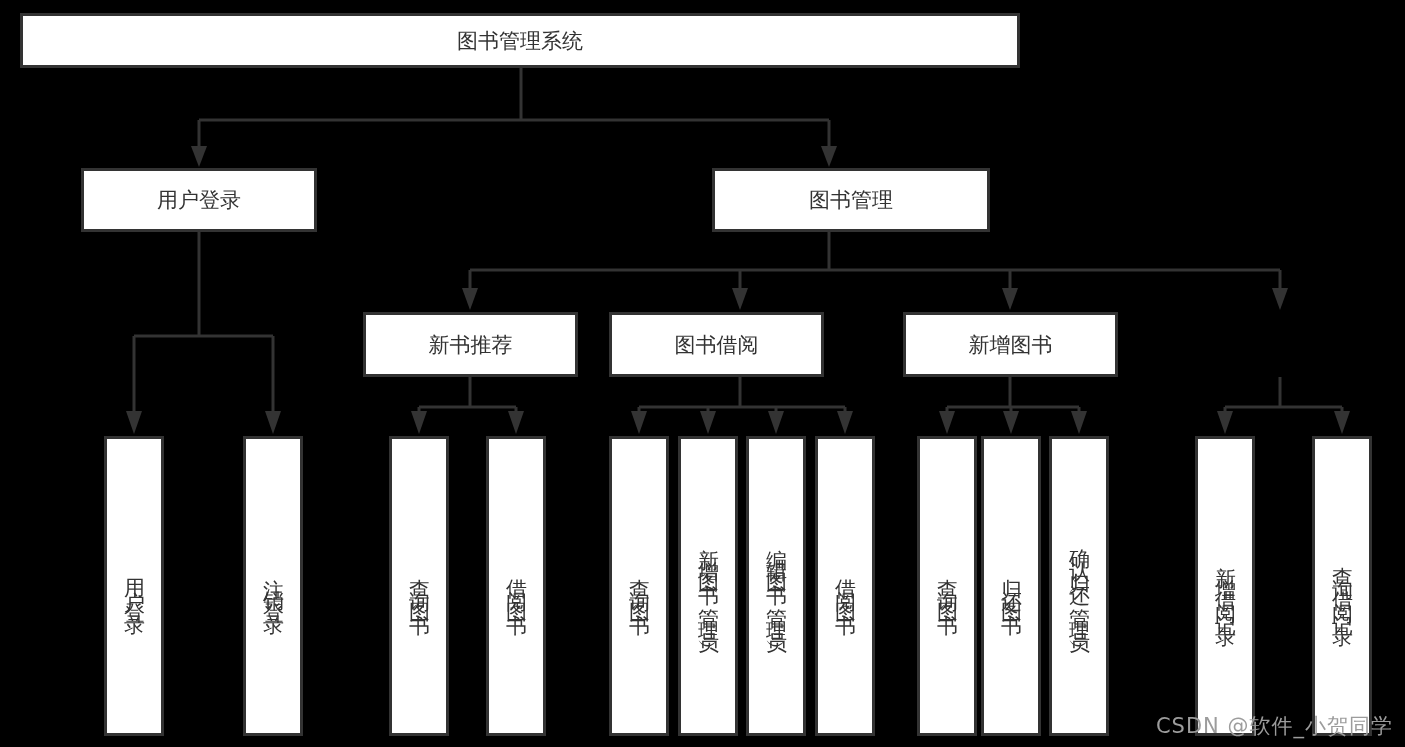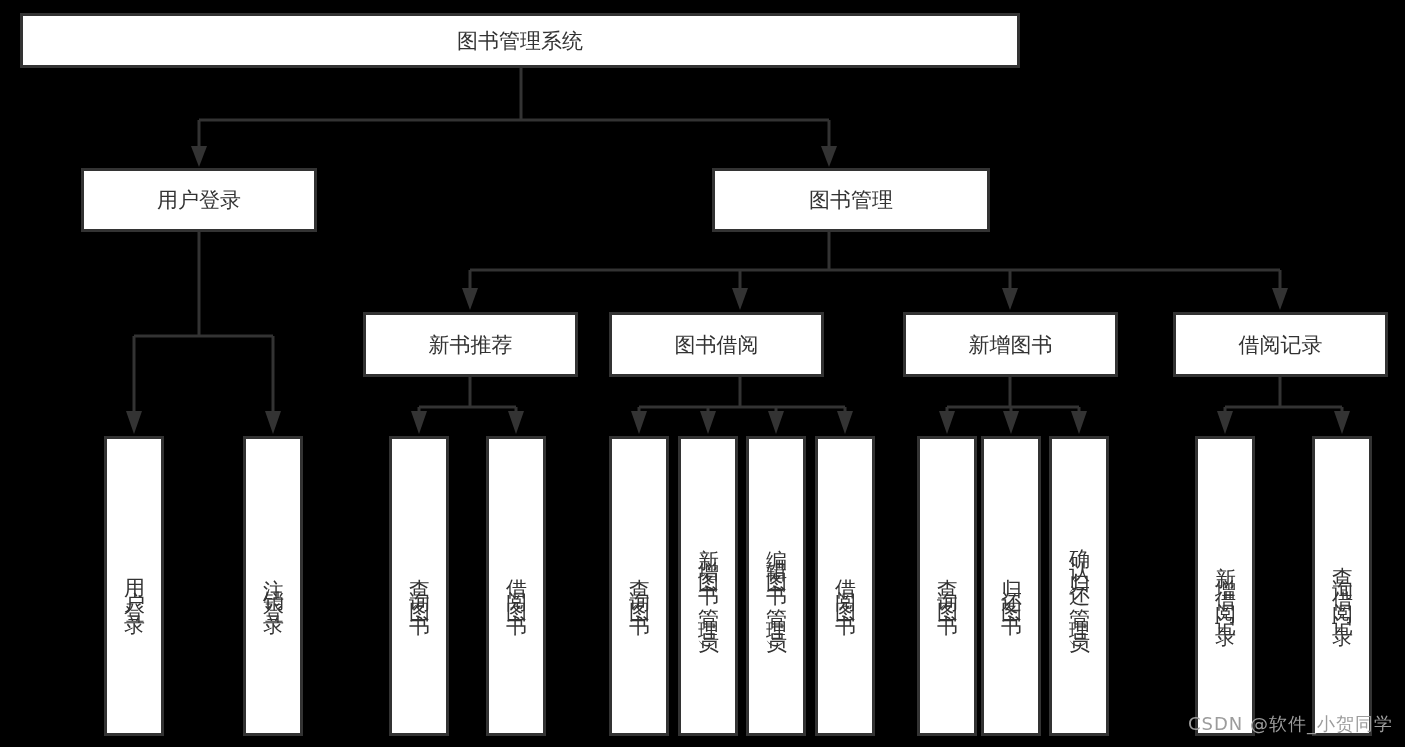--- a/index.html
+++ b/index.html
@@ -44,21 +44,21 @@
   .leaf-box span.vtext {
     writing-mode: vertical-rl;
     text-orientation: mixed;
     letter-spacing: 12px;
     line-height: 1;
   }
   .watermark {
     position: absolute;
     right: 12px;
     top: 712px;
-    font-size: 18px;
+    font-size: 21px;
     color: #9c9c9c;
     letter-spacing: 1px;
     white-space: nowrap;
     margin-left: 25px;
   }
 </style>
 </head>
 <body>
 
 <div class="canvas">
@@ -142,23 +142,20 @@
 
   <div class="box mod-box" style="left:363px; top:312px;">
     <span>新书推荐</span>
   </div>
   <div class="box mod-box" style="left:609px; top:312px;">
     <span>图书借阅</span>
   </div>
   <div class="box mod-box" style="left:903px; top:312px;">
     <span>新增图书</span>
   </div>
-  <div class="box mod-box" style="left:1173px; top:312px;">
-    <span>借阅记录</span>
-  </div>
 
   <div class="box leaf-box" style="left:104px; top:436px;">
     <span class="vtext">用户登录</span>
   </div>
   <div class="box leaf-box" style="left:243px; top:436px;">
     <span class="vtext">注销登录</span>
   </div>
   <div class="box leaf-box" style="left:389px; top:436px;">
     <span class="vtext">查询图书</span>
   </div>

